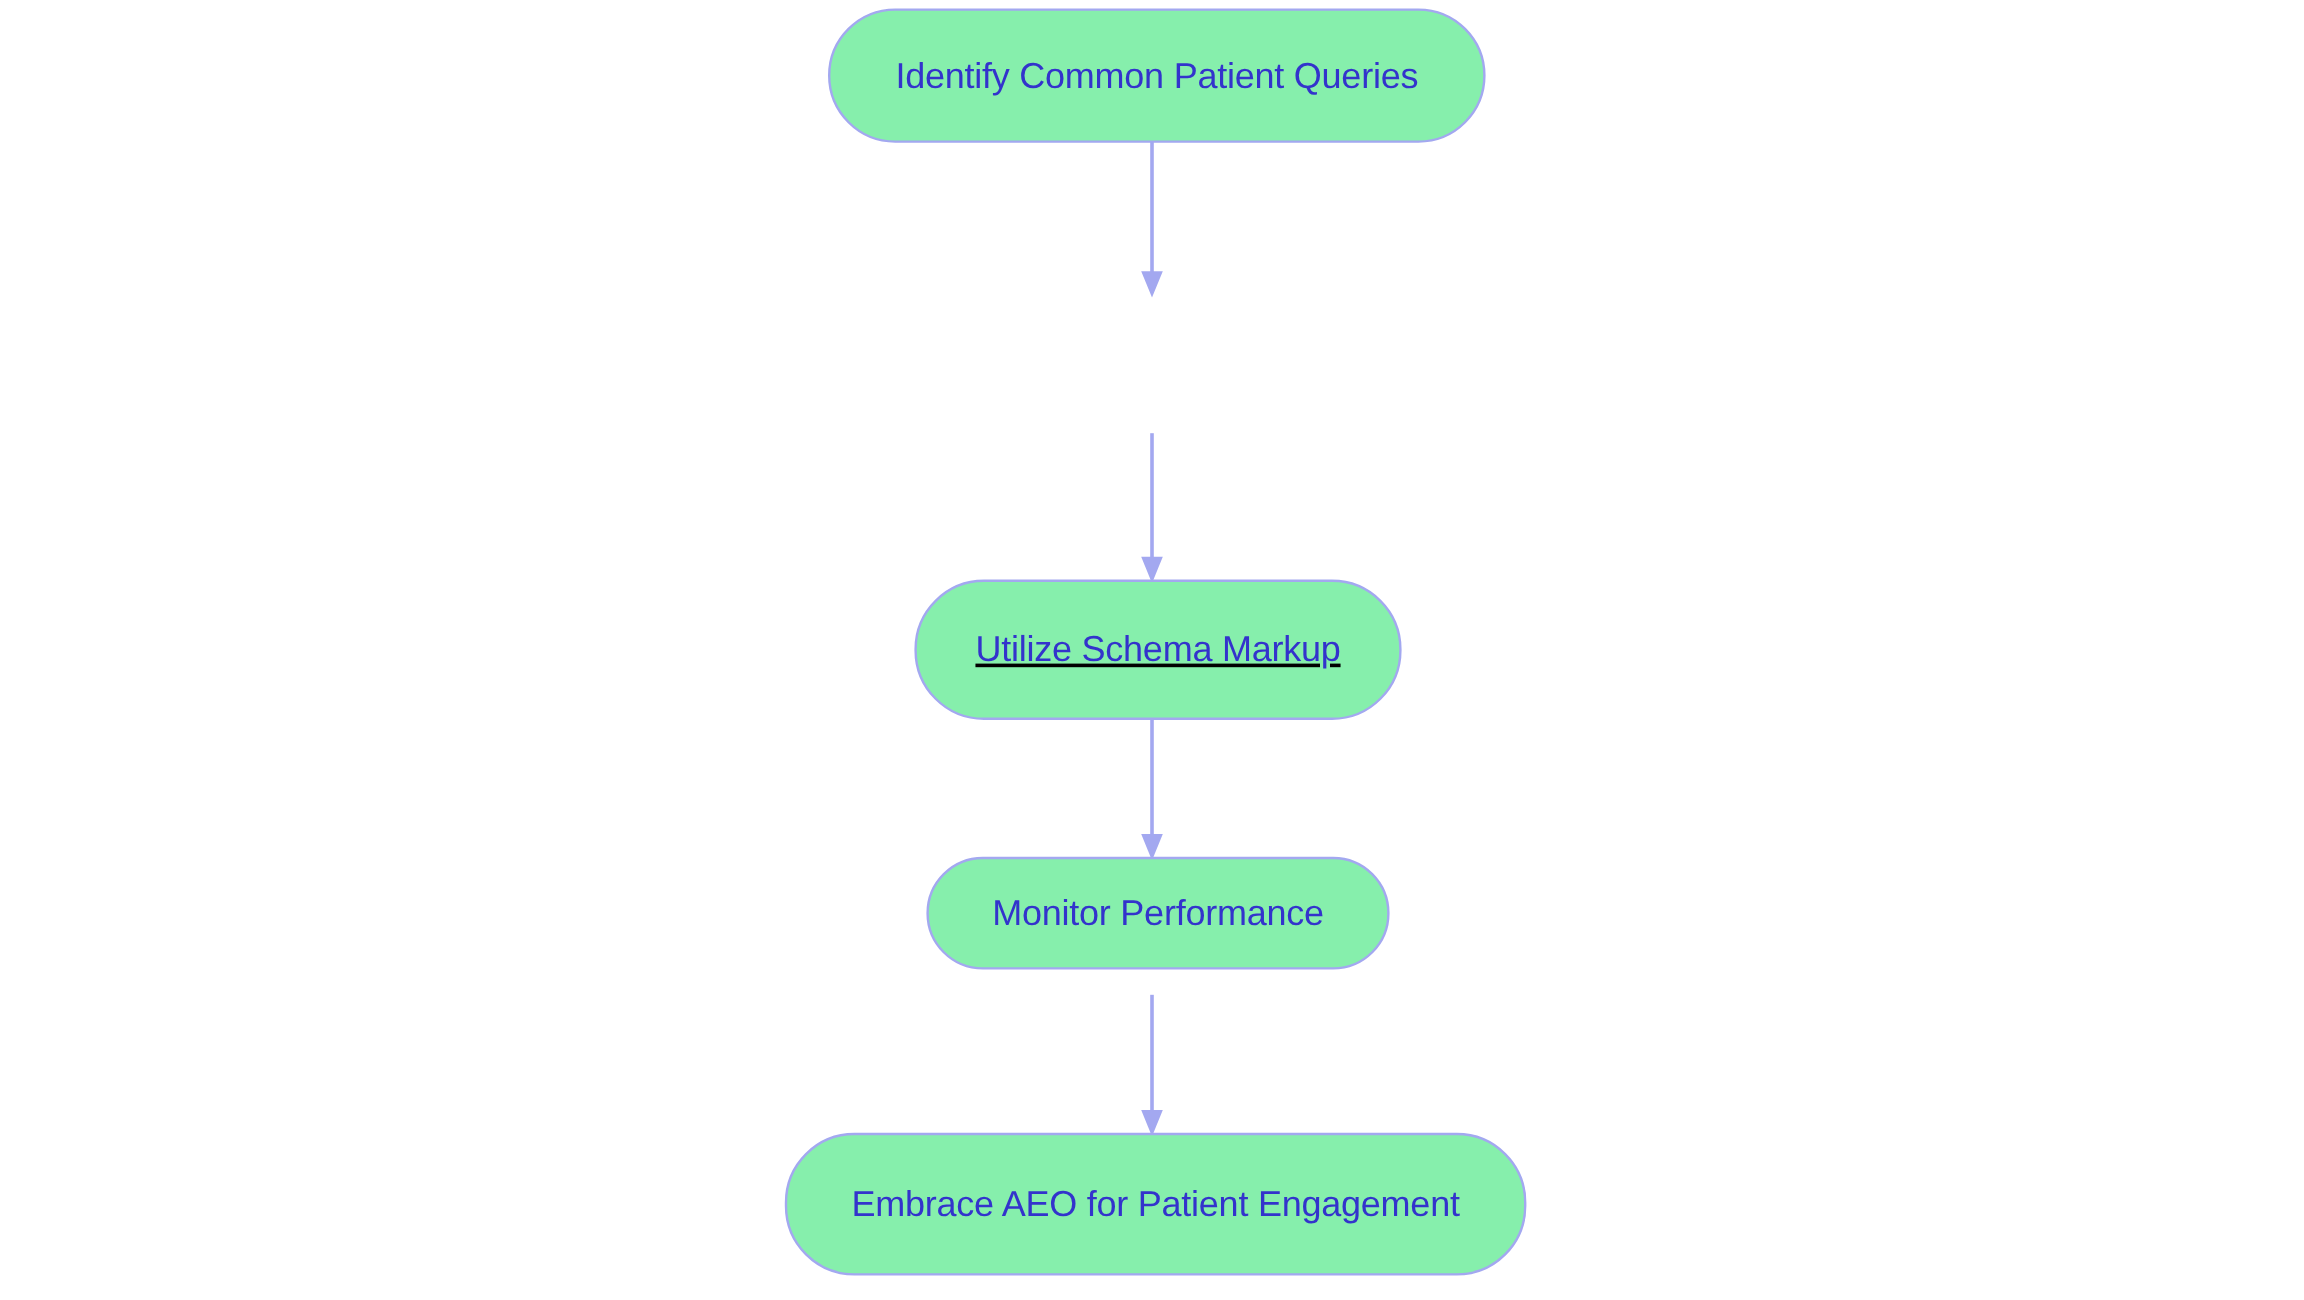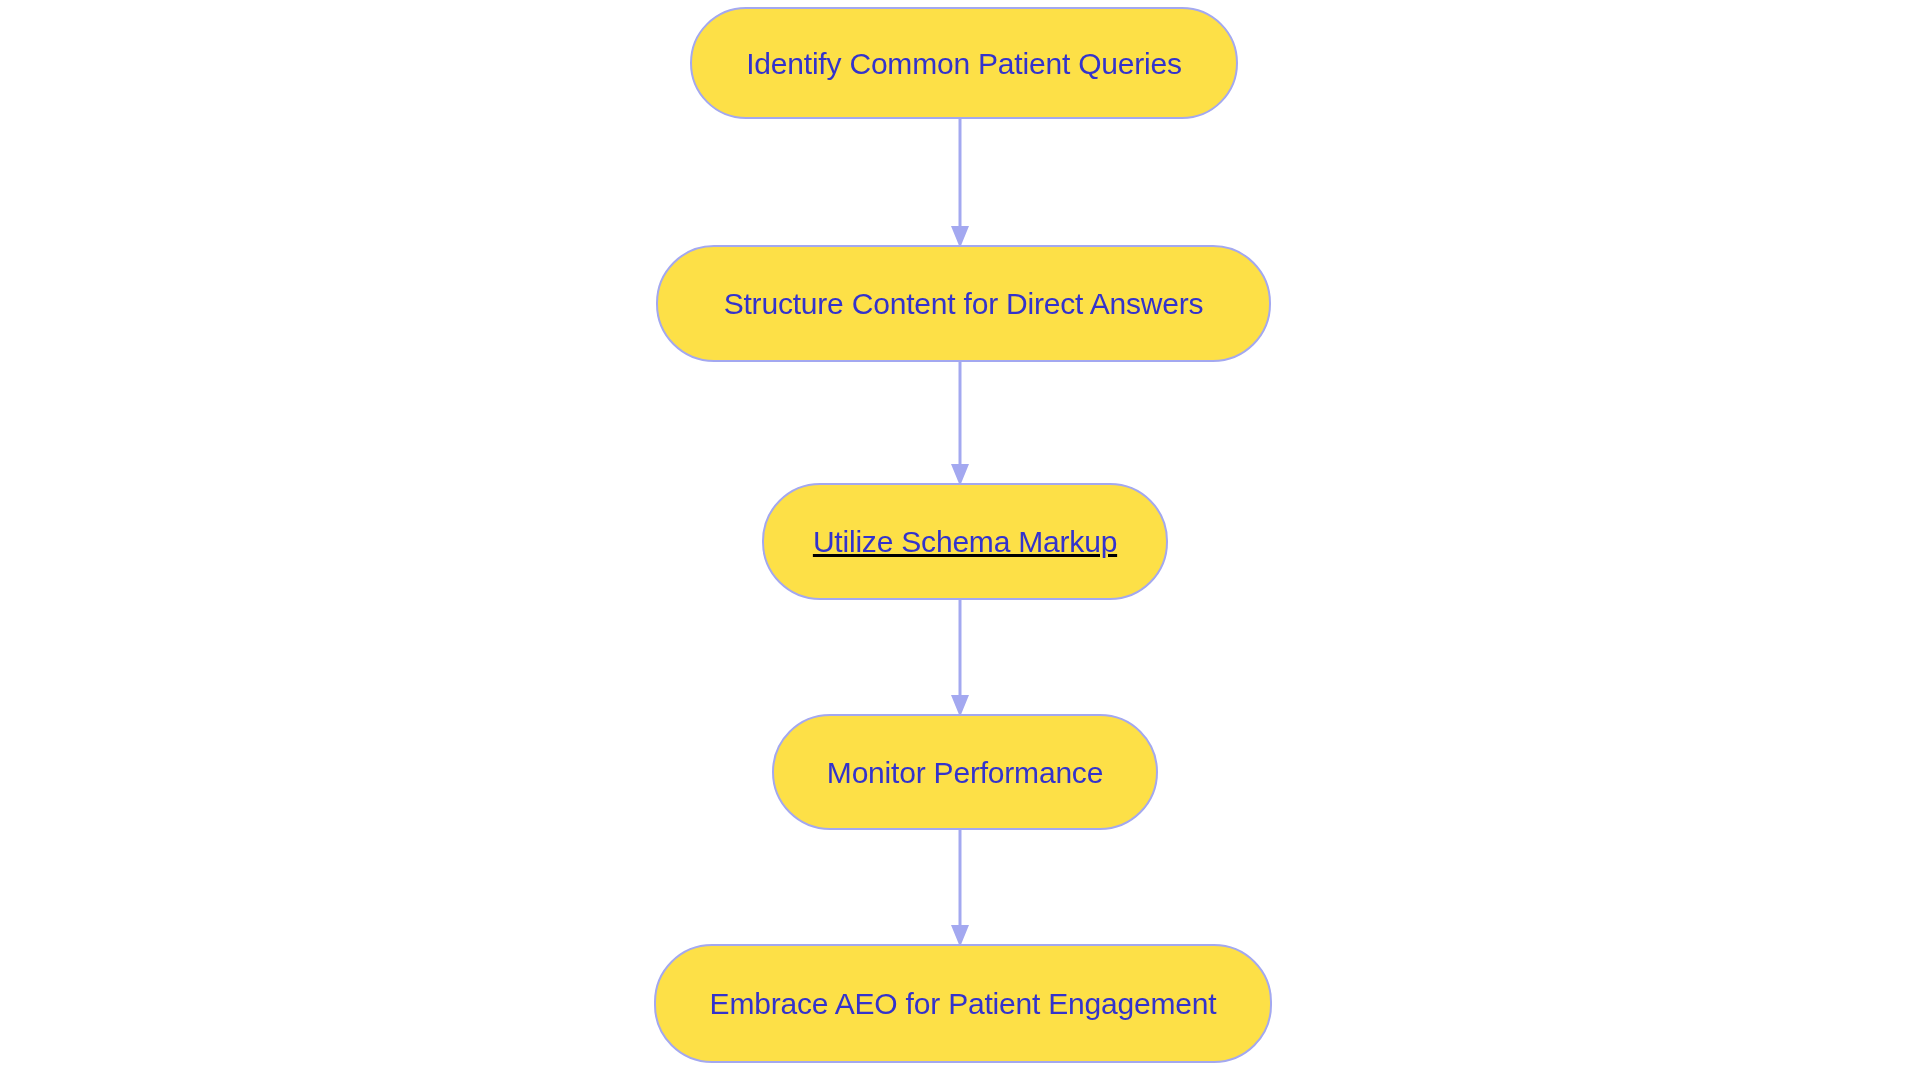--- a/index.html
+++ b/index.html
@@ -19,21 +19,21 @@
     position: relative;
     width: 1920px;
     height: 1083px;
     background: #ffffff;
   }
 
   
   .node {
     position: absolute;
     box-sizing: border-box;
-    background: #fde047;
+    background: #86efac;
     border: 2px solid #a3a8f0;
     border-radius: 58px;
     display: flex;
     align-items: center;
     justify-content: center;
     z-index: 2;
   }
   .node-label {
     color: #3333cc;
     font-size: 30px;
@@ -41,21 +41,21 @@
     letter-spacing: -0.2px;
     line-height: 1.1;
     white-space: nowrap;
     text-align: center;
   }
 
   
   #node-0 { left: 690px;  top: 7px;    width: 548px; height: 112px; }
   #node-1 { left: 656px;  top: 245px;  width: 615px; height: 117px; }
   #node-2 { left: 762px;  top: 483px;  width: 406px; height: 117px; text-decoration: underline; }
-  #node-3 { left: 772px;  top: 714px;  width: 386px; height: 116px; justify-content: center; }
+  #node-3 { left: 772px;  top: 714px;  width: 386px; height: 94px; justify-content: center; }
   #node-4 { left: 654px;  top: 944px;  width: 618px; height: 119px; }
 
   
   .connector {
     position: absolute;
     left: 947px;
     width: 26px;
     z-index: 1;
     pointer-events: none;
   }
@@ -77,23 +77,20 @@
     <span class="node-label">Identify Common Patient Queries</span>
   </div>
 
   <div class="connector" id="conn-0">
     <svg viewBox="0 0 26 130" preserveAspectRatio="none">
       <line class="conn-line" x1="13" y1="0" x2="13" y2="112"></line>
       <polygon class="conn-head" points="4,108 22,108 13,130"></polygon>
     </svg>
   </div>
 
-  <div class="node" id="node-1">
-    <span class="node-label">Structure Content for Direct Answers</span>
-  </div>
 
   <div class="connector" id="conn-1">
     <svg viewBox="0 0 26 125" preserveAspectRatio="none">
       <line class="conn-line" x1="13" y1="0" x2="13" y2="107"></line>
       <polygon class="conn-head" points="4,103 22,103 13,125"></polygon>
     </svg>
   </div>
 
   <div class="node" id="node-2">
     <span class="node-label">Utilize Schema Markup</span>

